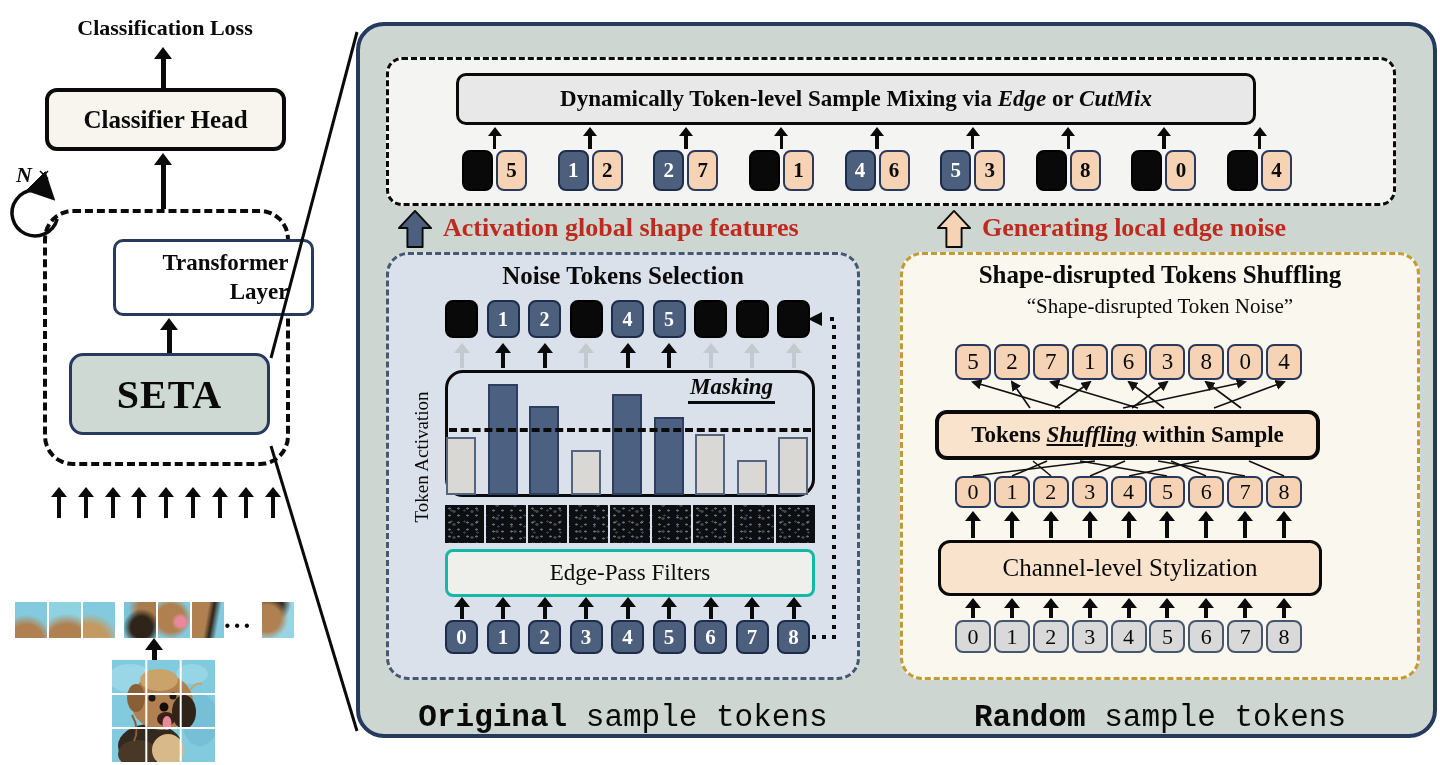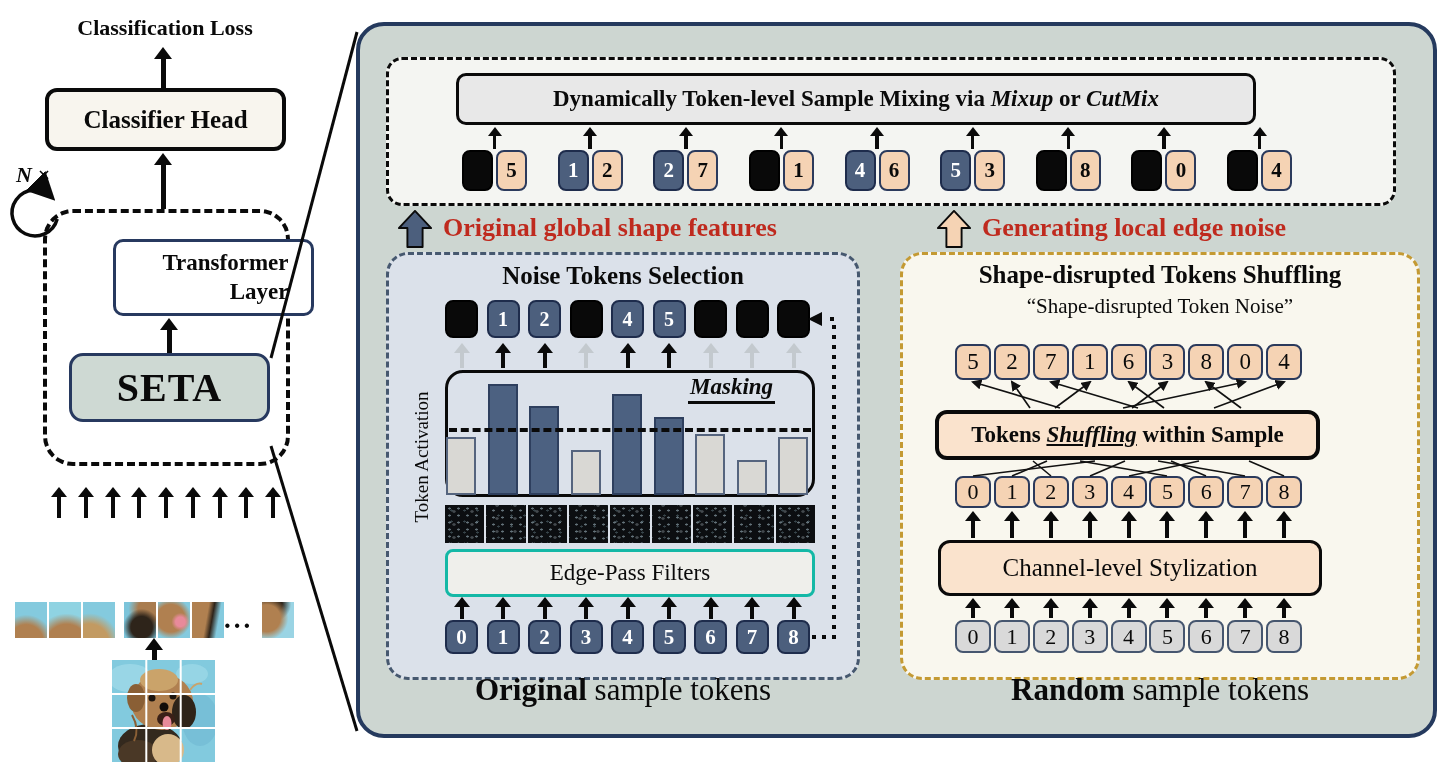--- a/index.html
+++ b/index.html
@@ -7,42 +7,42 @@
          font-family:"Liberation Serif","DejaVu Serif",serif;color:#0a0a0a;}
   .abs{position:absolute;box-sizing:border-box;}
   .ctr{display:flex;align-items:center;justify-content:center;text-align:right;}
 
   
   .blackbox{border:4px solid #0a0a0a;border-radius:12px;background:#f8f5ee;}
   #classifier{left:45px;top:88px;width:241px;height:63px;font-size:25px;font-weight:bold;}
   #patchbox{left:45px;top:522px;width:241px;height:72px;background:#e9e9e7;font-size:23px;font-weight:bold;line-height:1.25;}
   #dashwrap{left:43px;top:209px;width:247px;height:257px;border:4px dashed #0a0a0a;border-radius:30px;}
   #transformer{left:69px;top:239px;width:201px;height:77px;border:3px solid #27395f;border-radius:10px;background:#fff;font-size:23px;font-weight:bold;line-height:1.25;margin-left:44px;}
-  #seta{left:69px;top:353px;width:201px;height:69px;border:3px solid #27395f;border-radius:14px;background:#ced9d3;font-size:40px;font-weight:bold;letter-spacing:1px;}
+  #seta{left:69px;top:353px;width:201px;height:82px;border:3px solid #27395f;border-radius:14px;background:#ced9d3;font-size:40px;font-weight:bold;letter-spacing:1px;}
   #loss-label{left:40px;top:15px;width:250px;font-size:22px;font-weight:bold;}
   #nx{left:16px;top:162px;font-size:22px;font-weight:bold;font-style:italic;}
 
   
   #bigpanel{left:356px;top:22px;width:1081px;height:716px;border:4px solid #253a5e;border-radius:28px;background:#cdd6d1;}
   #topdash{left:386px;top:57px;width:1010px;height:149px;border:3.5px dashed #0a0a0a;border-radius:16px;background:#f4f5f2;}
   #mixbox{left:456px;top:73px;width:800px;height:52px;border:3.5px solid #0a0a0a;border-radius:10px;background:#e8e8e8;font-size:23px;font-weight:bold;}
   .it{font-style:italic;}
   #lab-left,#lab-right{font-size:26px;font-weight:bold;color:#bf2a1e;white-space:nowrap;}
   #lab-left{left:443px;top:213px;}
   #lab-right{left:982px;top:213px;}
   .blockarrow{left:397px;top:210px;width:36px;height:38px;}
   #blk-peach{left:936px;}
 
   
   #leftsub{left:386px;top:252px;width:474px;height:428px;border:3.5px dashed #46586f;border-radius:22px;background:#dbe1ea;}
   #rightsub{left:900px;top:252px;width:520px;height:428px;border:3.5px dashed #c49a33;border-radius:22px;background:#f9f7ee;}
   #lefttitle{left:386px;top:262px;width:474px;font-size:25px;font-weight:bold;}
   #righttitle{left:900px;top:261px;width:520px;font-size:25px;font-weight:bold;}
   #subtitle{left:900px;top:294px;width:520px;font-size:21px;}
-  .caption{top:672px;font-size:31px;}
+  .caption{top:700px;font-size:31px;font-family:Liberation Mono, monospace;}
   #cap-left{left:386px;width:474px;}
   #cap-right{left:900px;width:520px;}
 
   
   .trow{position:absolute;display:flex;justify-content:space-between;}
   .tk{box-sizing:border-box;flex:none;display:flex;align-items:center;justify-content:center;
       border:2px solid #2b3a5c;border-radius:8px;font-weight:bold;}
   .tk.dark{background:#4c5f7d;color:#fff;border-color:#1e2c4c;}
   .tk.peach{background:#f5d3b4;color:#0a0a0a;}
   .tk.black{background:#090909;border-color:#000;color:transparent;}
@@ -222,21 +222,21 @@
     <path d="M78,30 q6,-8 12,-6" stroke="#caa36a" stroke-width="2" fill="none"></path>
     <line x1="34.3" y1="0" x2="34.3" y2="102" stroke="#fff" stroke-width="2"></line>
     <line x1="68.7" y1="0" x2="68.7" y2="102" stroke="#fff" stroke-width="2"></line>
     <line x1="0" y1="34" x2="103" y2="34" stroke="#fff" stroke-width="2"></line>
     <line x1="0" y1="68" x2="103" y2="68" stroke="#fff" stroke-width="2"></line>
   </svg>
 
   <div class="abs" id="bigpanel"></div>
   <div class="abs" id="topdash"></div>
   <div class="abs ctr" id="mixbox">
-    <span><span>Dynamically Token-level Sample Mixing via </span><span class="it">Mixup</span><span> or </span><span class="it">CutMix</span></span>
+    <span><span>Dynamically Token-level Sample Mixing via </span><span class="it">Edge</span><span> or </span><span class="it">CutMix</span></span>
   </div>
   <div class="arow" id="ar-pairs">
       <span class="arr">
         <i class="stem"></i>
         <i class="head"></i>
       </span>
       <span class="arr">
         <i class="stem"></i>
         <i class="head"></i>
       </span>
@@ -304,21 +304,21 @@
       </span>
       <span class="pair">
         <span class="tk black"></span>
         <span class="tk peach">4</span>
       </span>
     </div>
 
   <svg class="abs blockarrow" id="blk-dark" width="36" height="38" viewBox="0 0 36 40">
     <path d="M18,1 L35,19 L26,19 L26,39 L10,39 L10,19 L1,19 Z" fill="#4c5f7d" stroke="#0a0a0a" stroke-width="2" stroke-linejoin="round"></path>
   </svg>
-  <div class="abs" id="lab-left">Original global shape features</div>
+  <div class="abs" id="lab-left">Activation global shape features</div>
   <svg class="abs blockarrow" id="blk-peach" width="36" height="38" viewBox="0 0 36 40">
     <path d="M18,1 L35,19 L26,19 L26,39 L10,39 L10,19 L1,19 Z" fill="#f5d3b4" stroke="#0a0a0a" stroke-width="2" stroke-linejoin="round"></path>
   </svg>
   <div class="abs" id="lab-right">Generating local edge noise</div>
 
   <div class="abs" id="leftsub"></div>
   <div class="abs ctr" id="lefttitle">Noise Tokens Selection</div>
   <div class="trow" id="r-sel">
       <span class="tk black"></span>
       <span class="tk dark">1</span>

